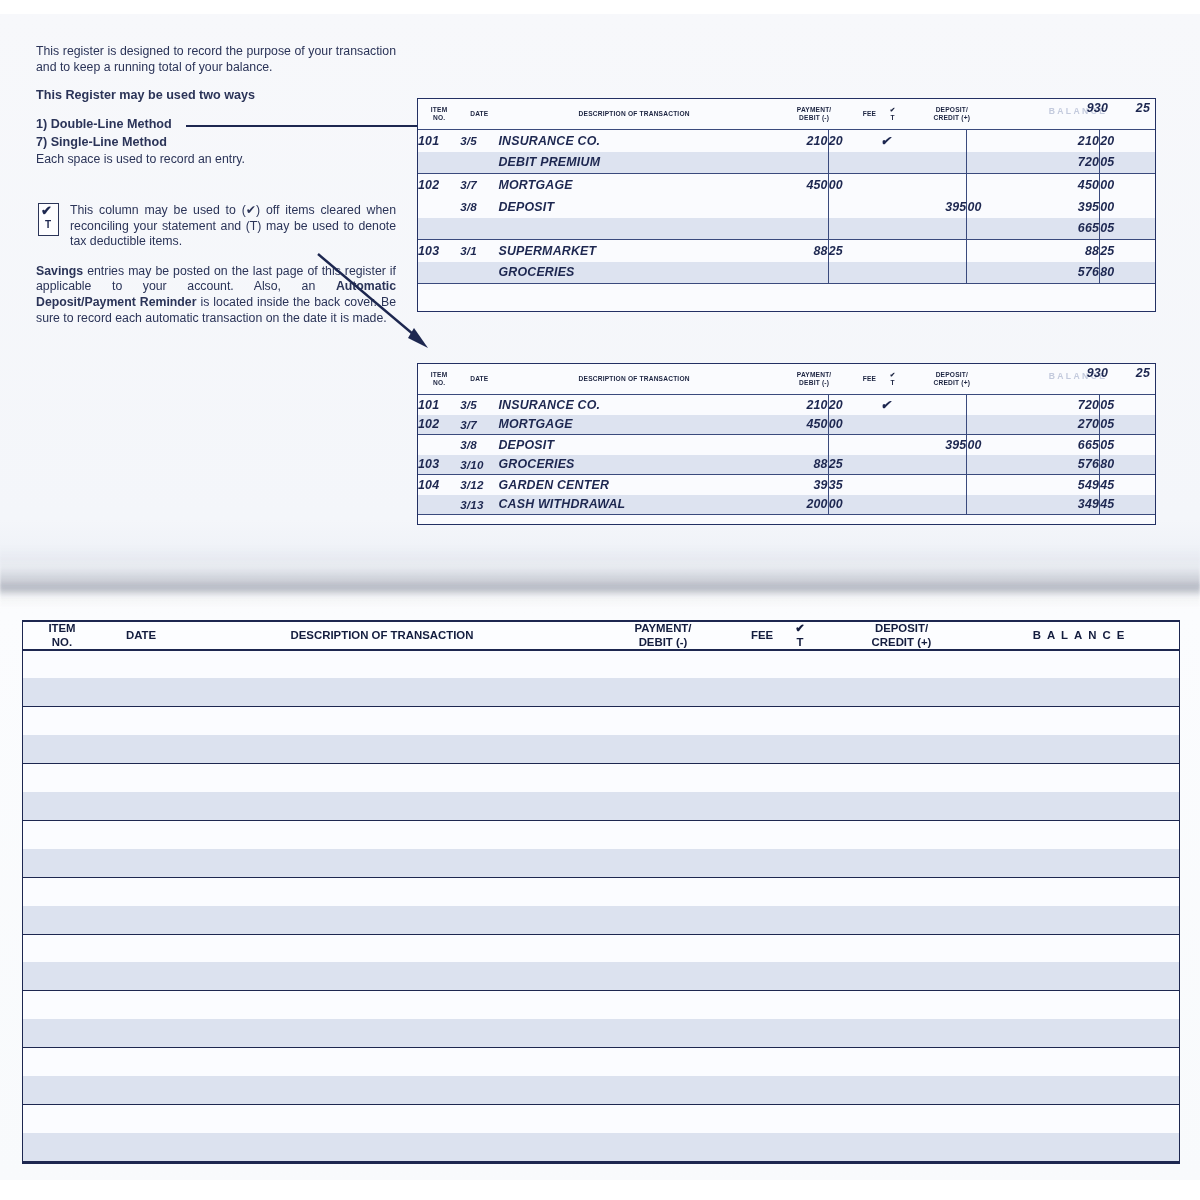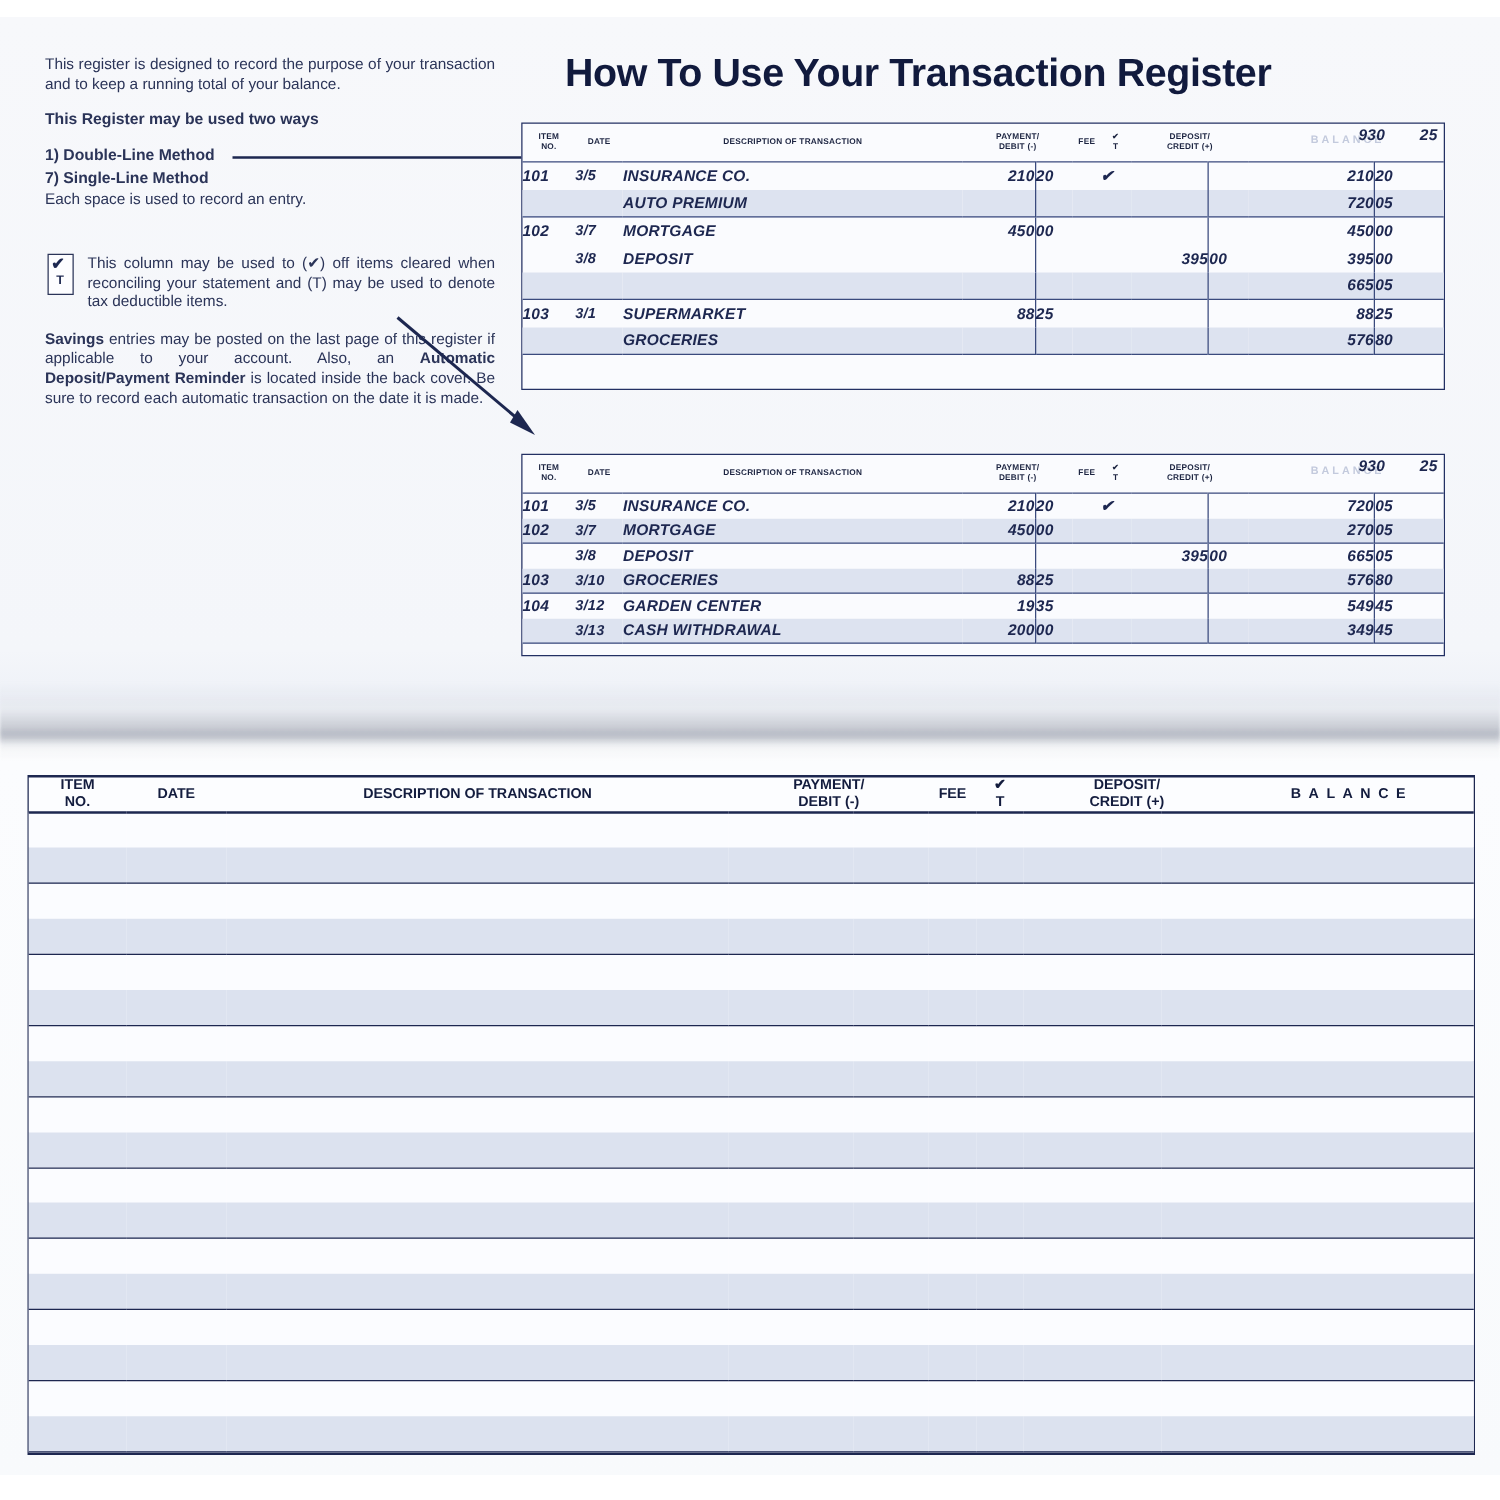--- a/index.html
+++ b/index.html
@@ -157,21 +157,20 @@
 
 
     <p class="jst"><span class="bold">Savings</span><span> entries may be posted on the last page of this register if applicable to your account. Also, an </span><span class="bold">Automatic Deposit/Payment Reminder</span><span> is located inside the back cover. Be sure to record each automatic transaction on the date it is made.</span></p>
   </div>
 
   <svg class="arrow-d" viewBox="0 0 122 104">
     <line x1="2" y1="2" x2="104" y2="88" stroke="#1d2750" stroke-width="2.4"></line>
     <polygon points="112,96 92,86 98,76" fill="#1d2750"></polygon>
   </svg>
 
-  <div id="title">How To Use Your Transaction Register</div>
 
   <div class="exwrap" id="ex1">
     <table class="extable">
       <colgroup>
         <col style="width:42px">
           <col style="width:38px">
           <col style="width:270px">
         <col style="width:58px">
           <col style="width:30px">
         <col style="width:22px">
@@ -207,21 +206,21 @@
     <td class="vline"></td>
     <td class="vline hw ct">✔</td>
     <td class="hw rt cellpad"></td>
     <td class="vline hw cellpad" style="border-left:1.2px solid #3a4a7d"></td>
     <td class="hw rt cellpad">210</td>
     <td class="hw cellpad" style="border-left:1.2px solid #3a4a7d">20</td>
   </tr>
           <tr class=" tint hline" style="height:22px">
     <td class="vline hw ct cellpad"></td>
     <td class="vline hw sm ct cellpad"></td>
-    <td class="vline hw cellpad">AUTO PREMIUM</td>
+    <td class="vline hw cellpad">DEBIT PREMIUM</td>
     <td class="hw rt cellpad"></td>
     <td class="vline hw cellpad" style="border-left:1.2px solid #3a4a7d"></td>
     <td class="vline"></td>
     <td class="vline hw ct"></td>
     <td class="hw rt cellpad"></td>
     <td class="vline hw cellpad" style="border-left:1.2px solid #3a4a7d"></td>
     <td class="hw rt cellpad">720</td>
     <td class="hw cellpad" style="border-left:1.2px solid #3a4a7d">05</td>
   </tr>
           <tr class="" style="height:22px">
@@ -374,21 +373,21 @@
     <td class="vline hw ct"></td>
     <td class="hw rt cellpad"></td>
     <td class="vline hw cellpad" style="border-left:1.2px solid #3a4a7d"></td>
     <td class="hw rt cellpad">576</td>
     <td class="hw cellpad" style="border-left:1.2px solid #3a4a7d">80</td>
   </tr>
           <tr class="" style="height:20px">
     <td class="vline hw ct cellpad">104</td>
     <td class="vline hw sm ct cellpad">3/12</td>
     <td class="vline hw cellpad">GARDEN CENTER</td>
-    <td class="hw rt cellpad">19</td>
+    <td class="hw rt cellpad">39</td>
     <td class="vline hw cellpad" style="border-left:1.2px solid #3a4a7d">35</td>
     <td class="vline"></td>
     <td class="vline hw ct"></td>
     <td class="hw rt cellpad"></td>
     <td class="vline hw cellpad" style="border-left:1.2px solid #3a4a7d"></td>
     <td class="hw rt cellpad">549</td>
     <td class="hw cellpad" style="border-left:1.2px solid #3a4a7d">45</td>
   </tr>
           <tr class=" tint hline" style="height:20px">
     <td class="vline hw ct cellpad"></td>

